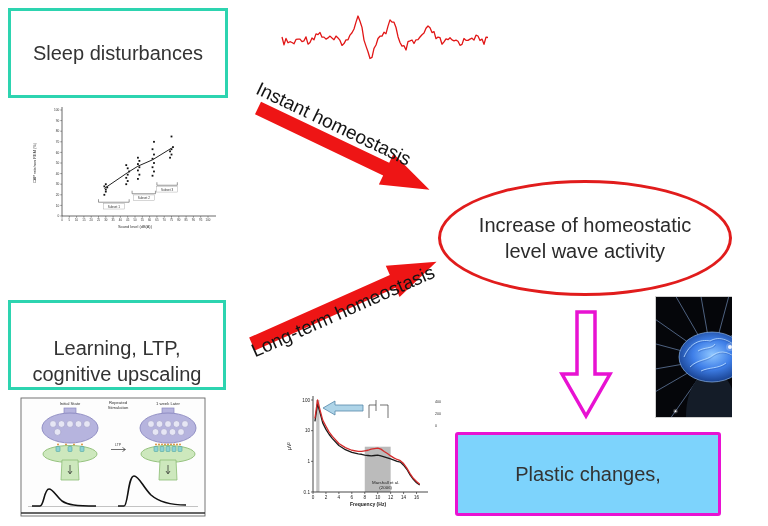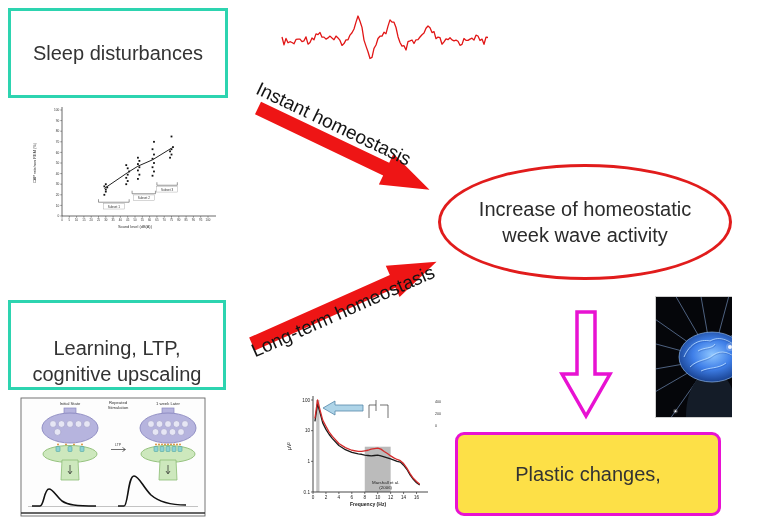--- a/index.html
+++ b/index.html
@@ -1,26 +1,26 @@
 <!DOCTYPE html>
 <html><head>
 <meta charset="utf-8">
 <style>
   html,body{margin:0;padding:0;background:#fff;}
   .canvas{position:relative;width:732px;height:526px;background:#fff;
           font-family:"Liberation Sans",sans-serif;overflow:hidden;}
   .tbox{position:absolute;border:3px solid #2dd4b0;background:#fff;color:#333;
         display:flex;flex-direction:column;align-items:center;justify-content:center;
         text-align:center;font-size:20px;line-height:1.3;}
-  .ellipse{position:absolute;left:438px;top:164px;width:288px;height:110px;
+  .ellipse{position:absolute;left:438px;top:180px;width:288px;height:110px;
            border:3px solid #e11c1c;border-radius:50%;background:#fff;color:#2b2b2b;
            display:flex;flex-direction:column;align-items:center;justify-content:center;
            text-align:center;font-size:20px;line-height:1.3;}
   .plastic{position:absolute;left:455px;top:432px;width:260px;height:78px;
-           border:3.5px solid #e812d2;border-radius:9px;background:#fde047;color:#333;
+           border:3.5px solid #e812d2;border-radius:3px;background:#7dd3fc;color:#333;
            display:flex;flex-direction:column;align-items:center;justify-content:center;
            text-align:center;font-size:20px;line-height:1.3;gap:18px;}
   .rot-label{position:absolute;font-size:19px;color:#141414;white-space:nowrap;
              transform-origin:left top;}
   .abs{position:absolute;}
   svg{display:block;}
   .brain-frame{border:1px solid #cfcfcf;}
 </style>
 </head>
 <body>
@@ -152,21 +152,21 @@
       <path d="M104.08,90.74000000000001 L104.08,93.74000000000001 L127.44,93.74000000000001 L127.44,90.74000000000001" stroke="#555" fill="none" stroke-width="0.6"></path>
       <rect x="105.25999999999999" y="94.94000000000001" width="21" height="5.6" fill="#fff" stroke="#999" stroke-width="0.4"></rect>
       <text x="115.75999999999999" y="99.04" font-size="3.1" text-anchor="middle" fill="#333">Subset 2</text>
       <path d="M128.9,82.26 L128.9,85.26 L149.34,85.26 L149.34,82.26" stroke="#555" fill="none" stroke-width="0.6"></path>
       <rect x="128.62" y="86.46000000000001" width="21" height="5.6" fill="#fff" stroke="#999" stroke-width="0.4"></rect>
       <text x="139.12" y="90.56" font-size="3.1" text-anchor="middle" fill="#333">Subset 3</text>
     </svg>
 
   <div class="ellipse" style="border-color: rgb(225, 28, 28);">
     <span>Increase of homeostatic</span>
-    <span>week wave activity</span>
+    <span>level wave activity</span>
   </div>
 
   <div class="tbox" style="left: 8px; top: 300px; width: 212px; height: 84px; border-color: rgb(45, 212, 176); justify-content: flex-end;">
     <span>Learning, LTP,</span>
     <span>cognitive upscaling</span>
   </div>
 
   <svg class="abs" style="left:246px;top:248px;" width="210" height="110" viewBox="0 0 210 110">
     <g transform="rotate(-24 6 96)">
       <polygon points="6,89 160,89 160,79 208,96 160,113 160,103 6,103" fill="#ee1515"></polygon>

